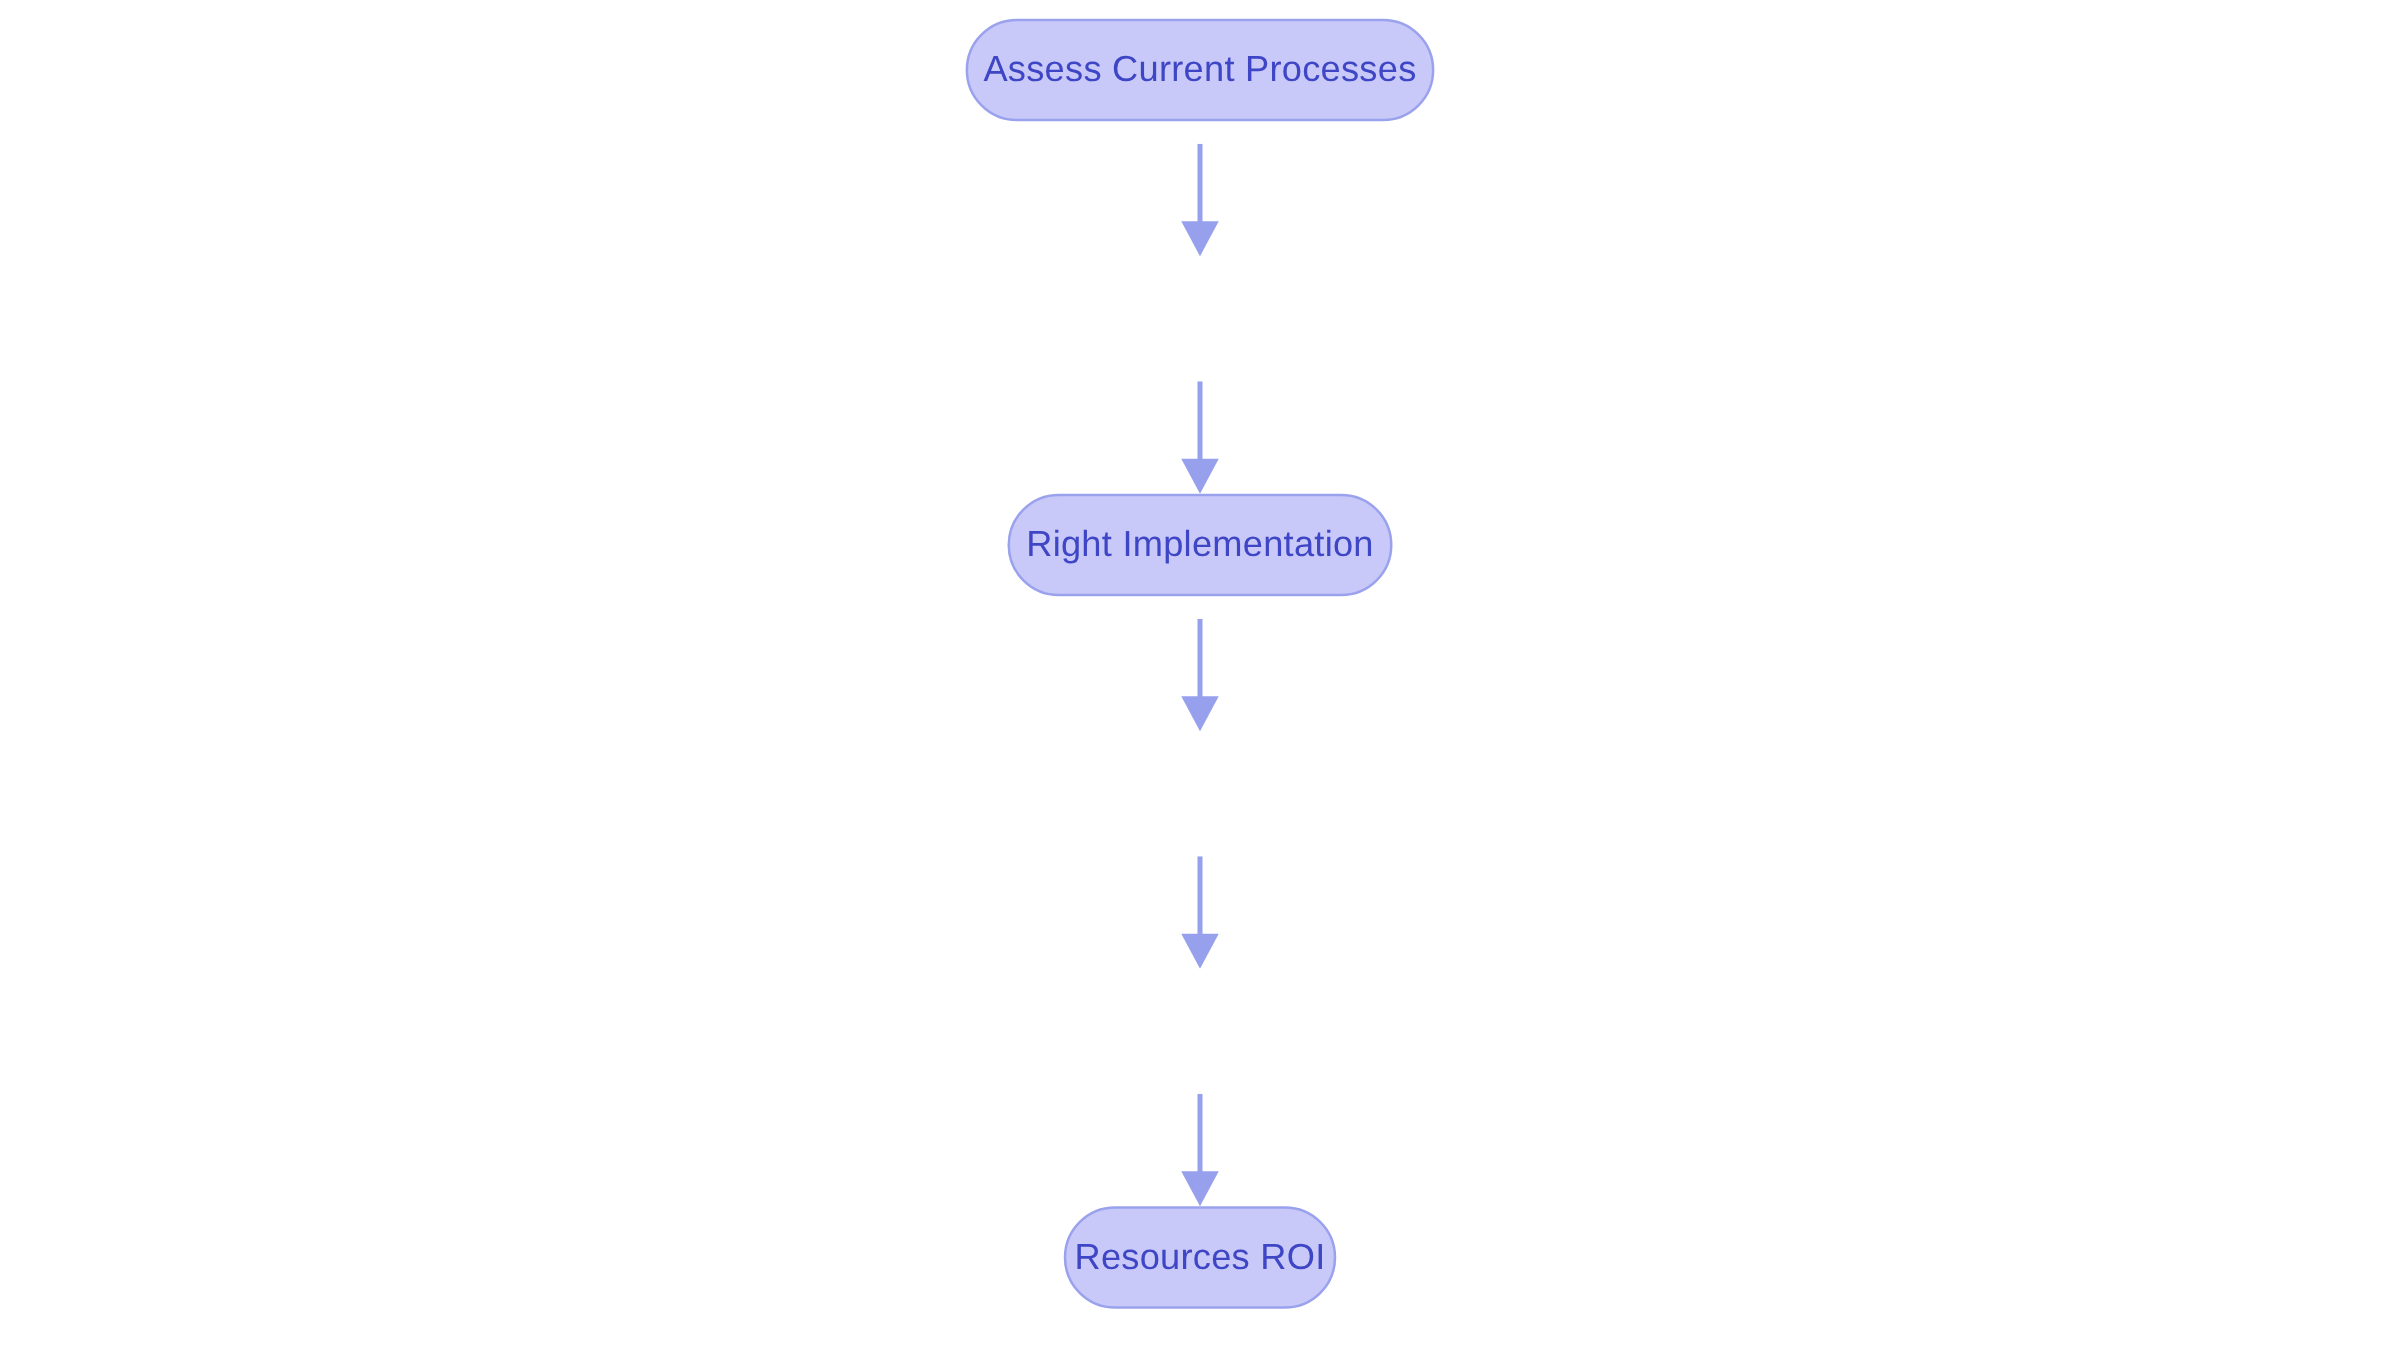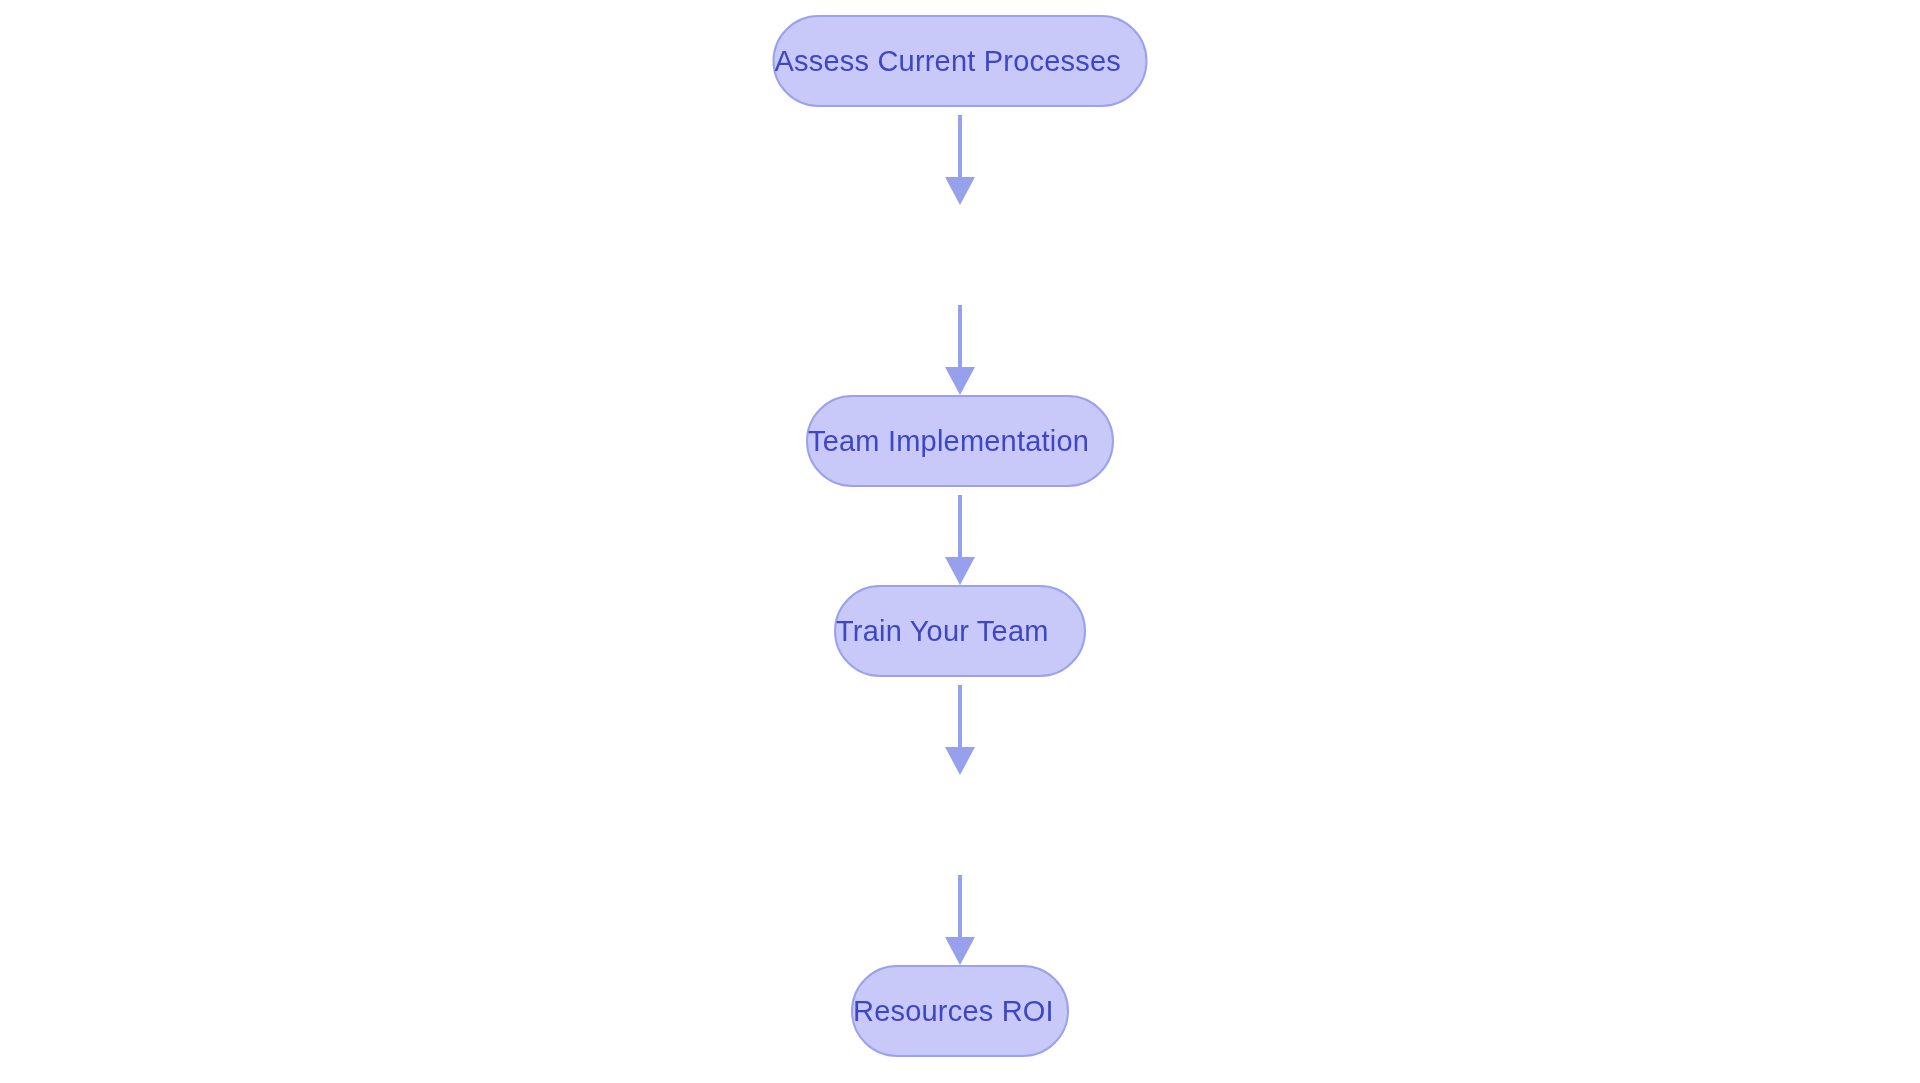--- a/index.html
+++ b/index.html
@@ -18,28 +18,28 @@
   }
   .canvas{
     position:relative;
     width:1920px;height:1083px;
     background:var(--background);
   }
   .node{
     position:absolute;
     left:50%;
     transform:translateX(-50%);
-    height:92px;
+    height:82px;
     border-radius:50px;
     background:var(--node-fill);
     border:2px solid var(--node-border);
     box-sizing:border-box;
     display:flex;
     align-items:center;
-    justify-content:flex-start;
+    justify-content:center;
   }
   .node span{
     color:var(--node-text);
     font-size:29px;
     letter-spacing:0.2px;
     white-space:nowrap;
   }
   .n1{top:15px;width:375px;}
   .n2{top:205px;width:397px;}
   .n3{top:395px;width:308px;}
@@ -75,31 +75,28 @@
     <polygon points="3,62 33,62 18,90"></polygon>
   </svg>
 
 
   <svg class="arrow a2" viewBox="0 0 36 90" aria-hidden="true">
     <line x1="18" y1="0" x2="18" y2="66"></line>
     <polygon points="3,62 33,62 18,90"></polygon>
   </svg>
 
   <div class="node n3">
-    <span>Team Implementation</span>
+    <span>Right Implementation</span>
   </div>
 
   <svg class="arrow a3" viewBox="0 0 36 90" aria-hidden="true">
     <line x1="18" y1="0" x2="18" y2="66"></line>
     <polygon points="3,62 33,62 18,90"></polygon>
   </svg>
 
-  <div class="node n4">
-    <span>Train Your Team</span>
-  </div>
 
   <svg class="arrow a4" viewBox="0 0 36 90" aria-hidden="true">
     <line x1="18" y1="0" x2="18" y2="66"></line>
     <polygon points="3,62 33,62 18,90"></polygon>
   </svg>
 
 
   <svg class="arrow a5" viewBox="0 0 36 90" aria-hidden="true">
     <line x1="18" y1="0" x2="18" y2="66"></line>
     <polygon points="3,62 33,62 18,90"></polygon>

